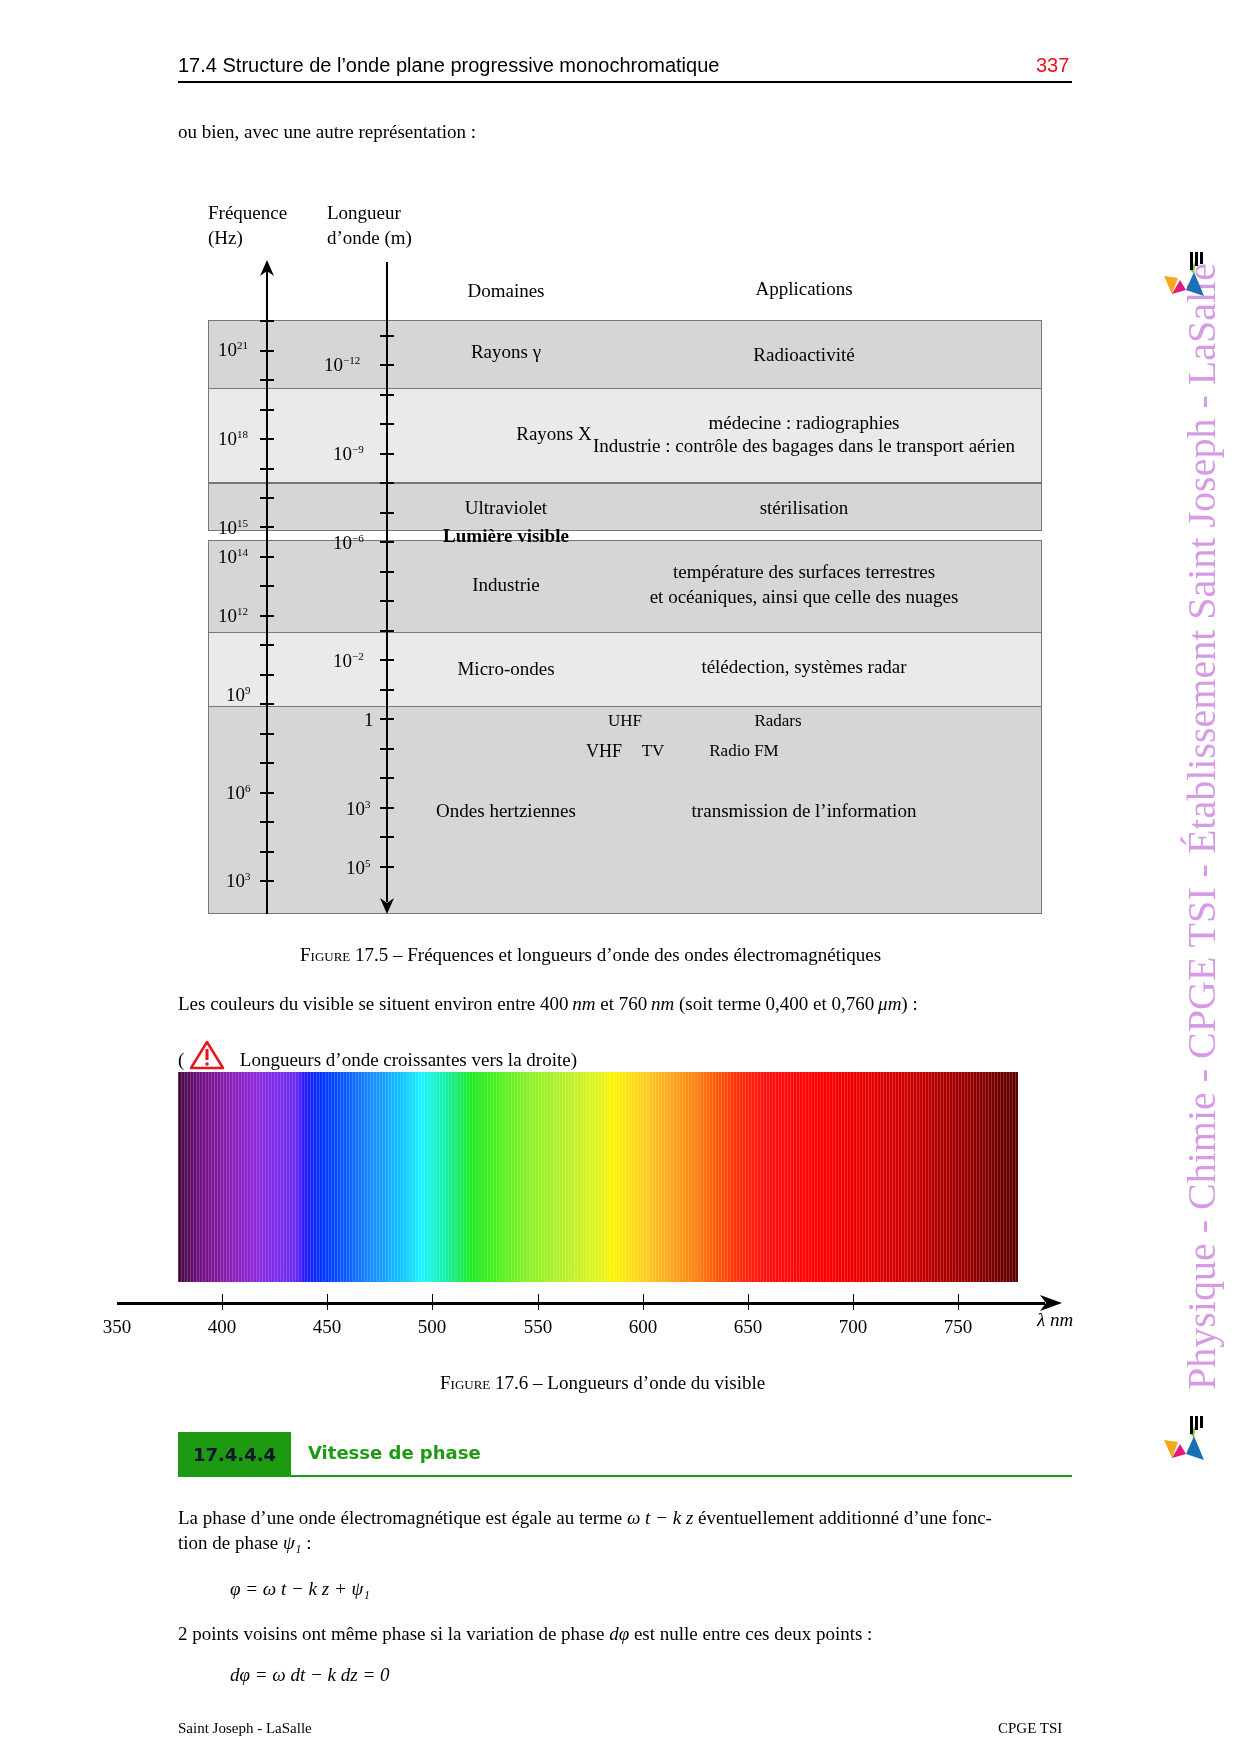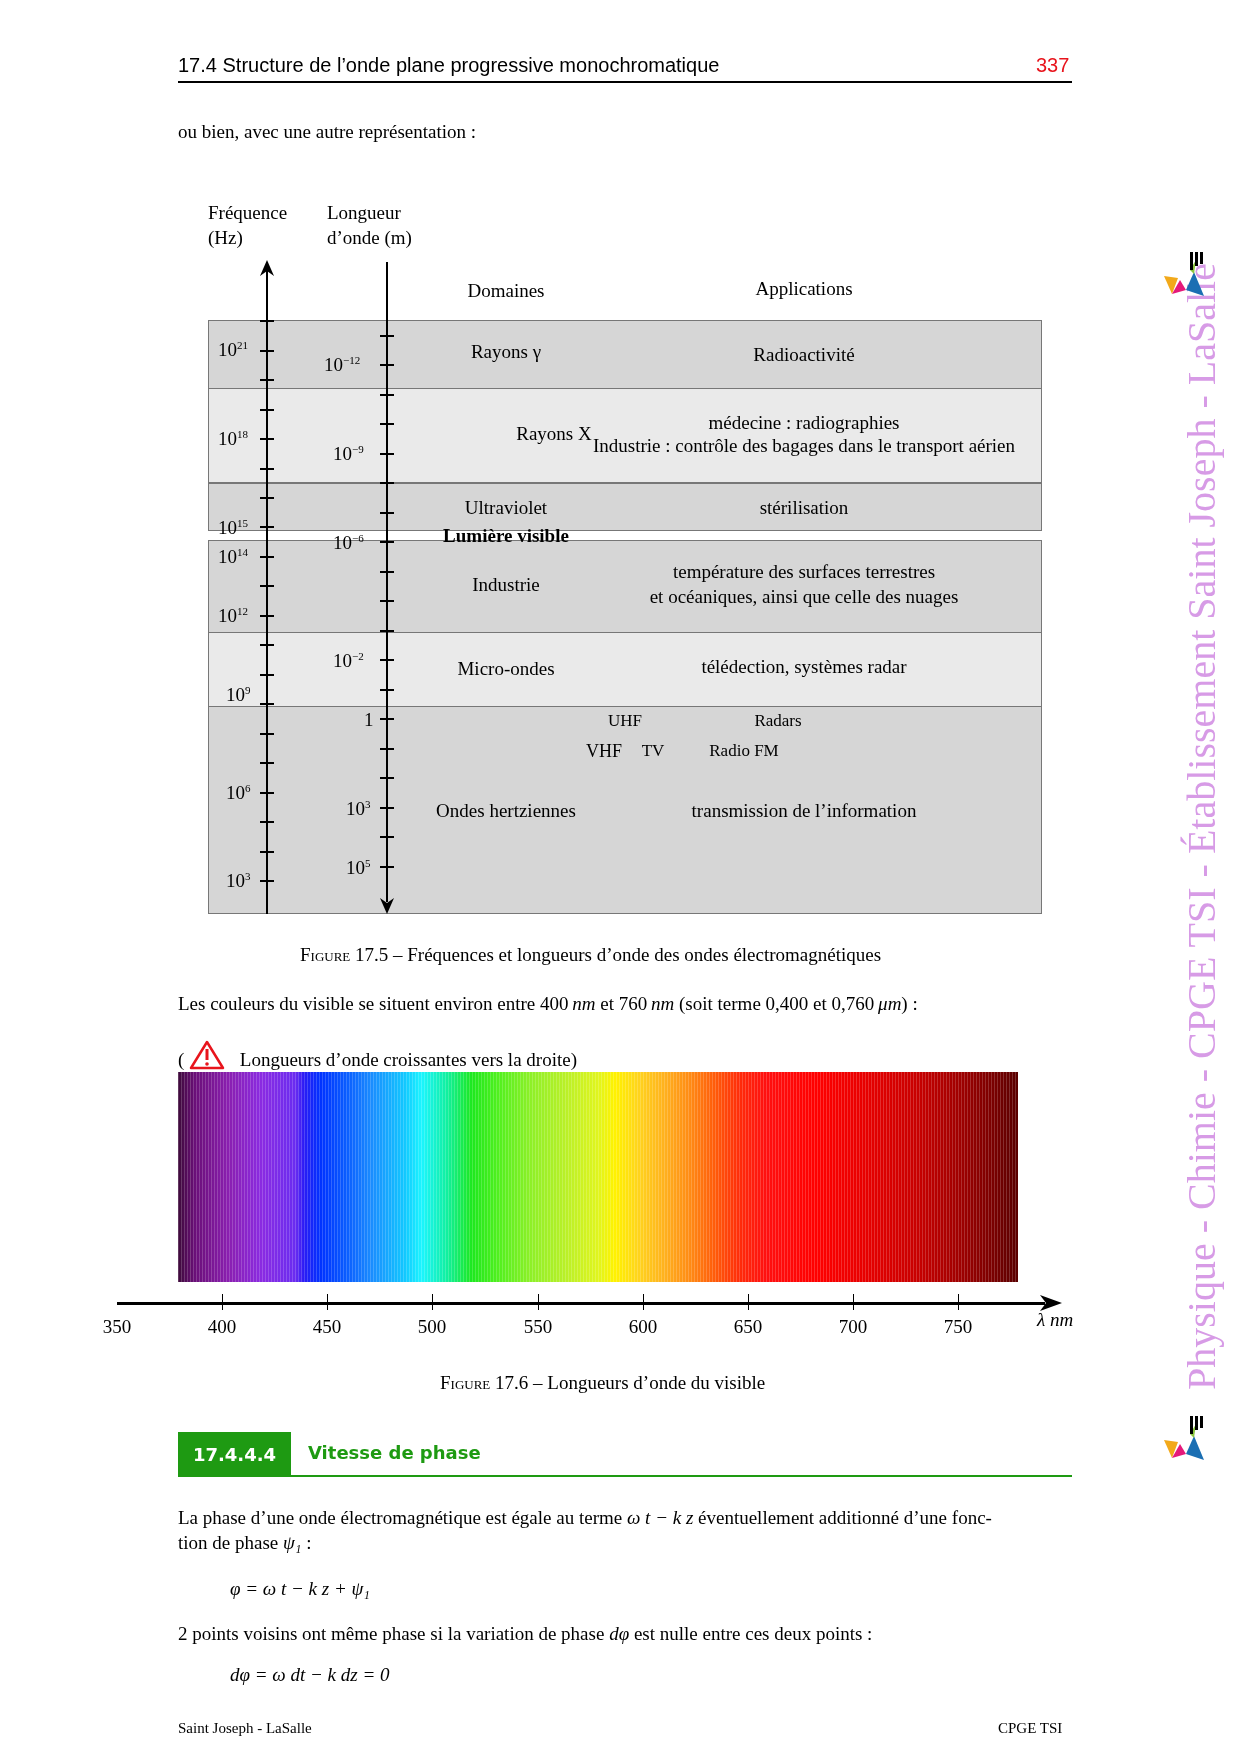--- a/index.html
+++ b/index.html
@@ -15,21 +15,21 @@
   .lbl{position:absolute;font-size:19px;white-space:nowrap;}
   .c{transform:translateX(-50%);text-align:center;}
   .axis{position:absolute;width:2px;background:#000;}
   .tick{position:absolute;width:14px;height:2px;background:#000;}
   sup{font-size:11px;margin-top:40px;}
   .caption{font-size:19px;}
   .sc{font-variant:small-caps;}
   .spectrum{position:absolute;left:178px;top:1072px;width:840px;height:210px;
     background:linear-gradient(to right,#3d0a3a 0%,#6a0f78 2%,#8a1fb0 6%,#8a2be2 10%,#6a2cf0 14%,#2a1cf5 15%,#0033ff 17%,#0a5cff 20%,#1a8cff 23%,#12c8ff 27%,#1cf5ff 29%,#11f0a0 32%,#1ee81e 35%,#4ff01e 38%,#8ef028 42%,#b8f028 46%,#e0f51e 50%,#fff200 52%,#ffd21e 55%,#ffb01e 58%,#ff8a14 61%,#ff5a0a 64%,#ff2a0a 67%,#ff1010 70%,#ff0000 76%,#e60000 82%,#c80000 88%,#a00000 93%,#7a0000 97%,#5a0000 100%);}
   .spectrum-lines{position:absolute;inset:0;background:repeating-linear-gradient(to right,rgba(255,255,255,0.18) 0px,rgba(255,255,255,0.18) 1px,transparent 1px,transparent 3px);}
-  .sec-box{left:178px;top:1432px;width:113px;height:44px;background:#1e9a12;color:#ffffff;font-family:"DejaVu Sans","Liberation Sans",sans-serif;font-weight:bold;font-size:18px;display:flex;align-items:center;justify-content:center;}
+  .sec-box{left:178px;top:1432px;width:113px;height:44px;background:#1e9a12;color:#0f172a;font-family:"DejaVu Sans","Liberation Sans",sans-serif;font-weight:bold;font-size:18px;display:flex;align-items:center;justify-content:center;}
   .sec-title{left:308px;top:1442px;color:#1e9a12;font-family:"DejaVu Sans","Liberation Sans",sans-serif;font-weight:bold;font-size:18px;}
   .sec-rule{left:178px;top:1475px;width:894px;height:2px;background:#1e9a12;}
   .side{position:absolute;left:1178px;top:1390px;transform-origin:0 0;transform:rotate(-90deg);font-size:40px;color:#d79be6;white-space:nowrap;}
   .footer{font-size:15px;}
   i.m{font-style:italic;}
 </style>
 </head>
 <body>
 
 <div class="abs hdr-title">17.4  Structure de l’onde plane progressive monochromatique</div>

